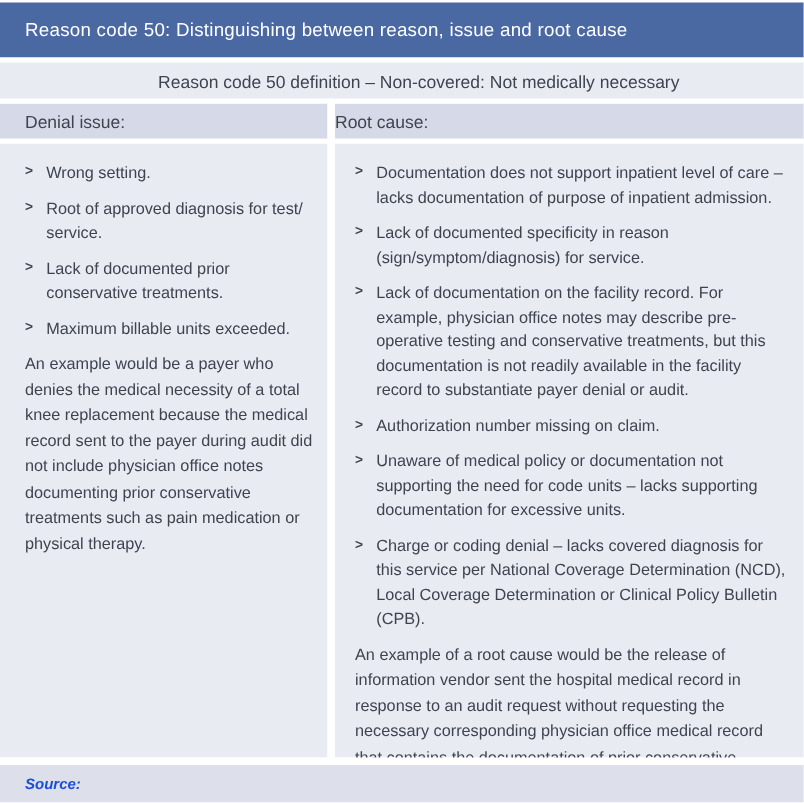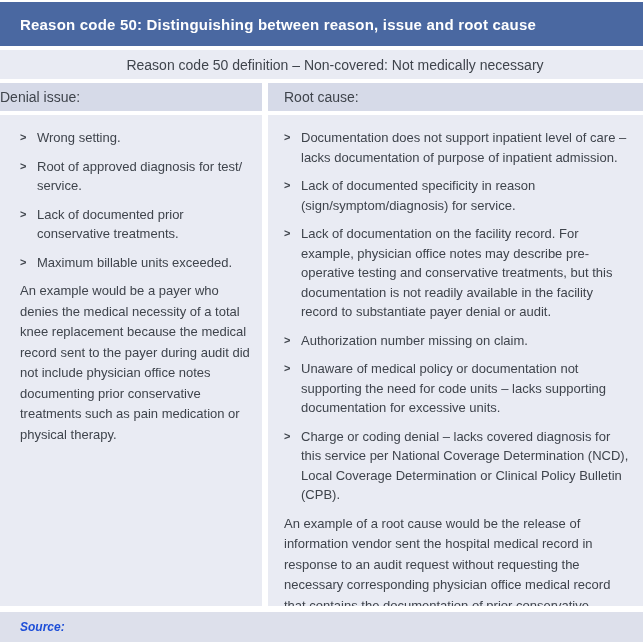--- a/index.html
+++ b/index.html
@@ -5,40 +5,40 @@
   html,body{margin:0;padding:0;background:#ffffff;}
   .page{
     width:643px;height:642px;background:#ffffff;
     font-family:"Liberation Sans", sans-serif;
     color:#3f444c;box-sizing:border-box;position:relative;
     display:flex;flex-direction:column;
   }
   .title-bar{
     margin-top:2px;height:44px;background:#4a68a1;color:#ffffff;
     display:flex;align-items:center;padding:0 20px;box-sizing:border-box;
-    font-size:15px;font-weight:bold;letter-spacing:.2px;
+    font-size:15px;font-weight:normal;letter-spacing:.2px;
   }
   .gap{height:4px;background:#ffffff;flex:none;}
   .def-row{
     height:29px;background:#e9ebf3;
     display:flex;align-items:center;justify-content:center;
     font-size:14px;
     padding-left:27px;
   }
   .two-col{display:flex;}
   .two-col .gutter{width:6px;background:#ffffff;flex:none;}
   .col-left{width:262px;flex:none;box-sizing:border-box;}
   .col-right{flex:1;box-sizing:border-box;}
   .colhead-row{height:28px;}
   .colhead-row .cell{
     background:#d6dae8;display:flex;align-items:center;
     font-size:14px;
   }
-  .colhead-row .col-left{align-items:center;}
-  .colhead-row .col-right{padding-left:16px;}
+  .colhead-row .col-left{padding-left:20px;align-items:center;}
+  .colhead-row .col-right{}
   .body-row{height:491px;}
   .body-row .cell{
     background:#e9ebf3;padding:13px 12px 10px 20px;
     font-size:13px;line-height:1.5;
   }
   .body-row .col-right{padding-left:16px;}
   ul.bullets{list-style:none;margin:0;padding:0;}
   ul.bullets li{
     display:flex;gap:8px;margin:0 0 9px 0;
   }

